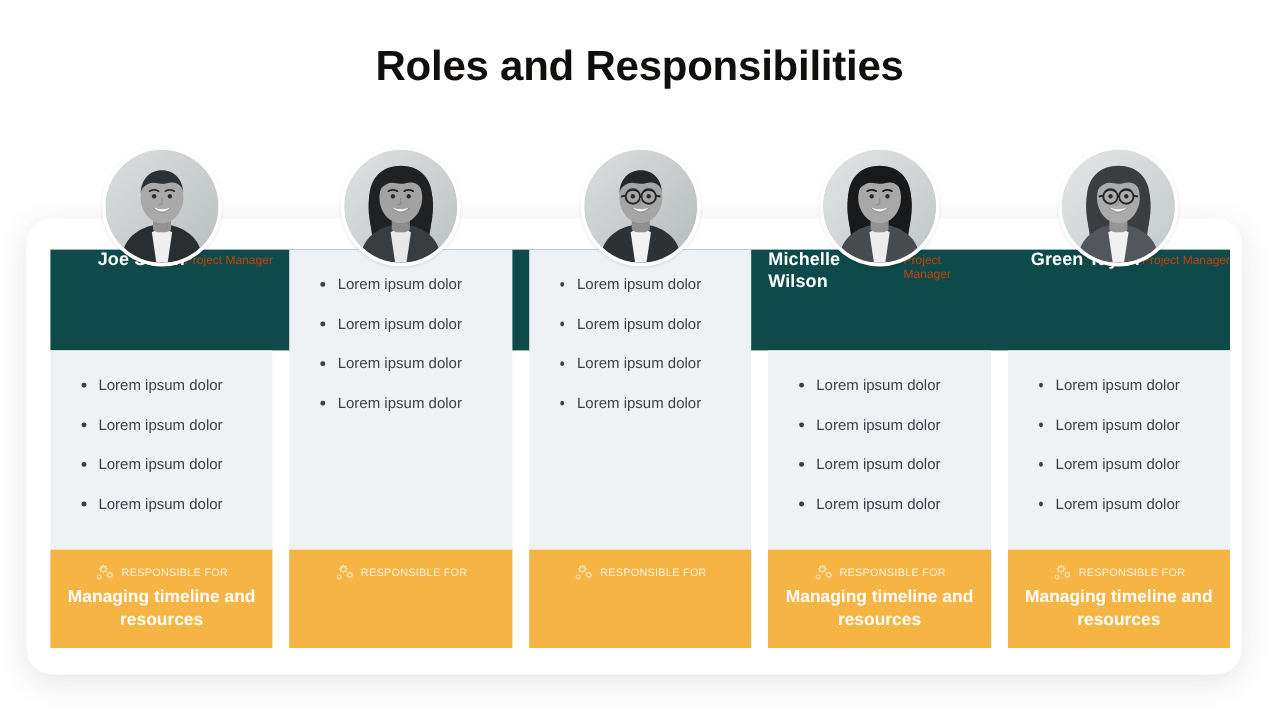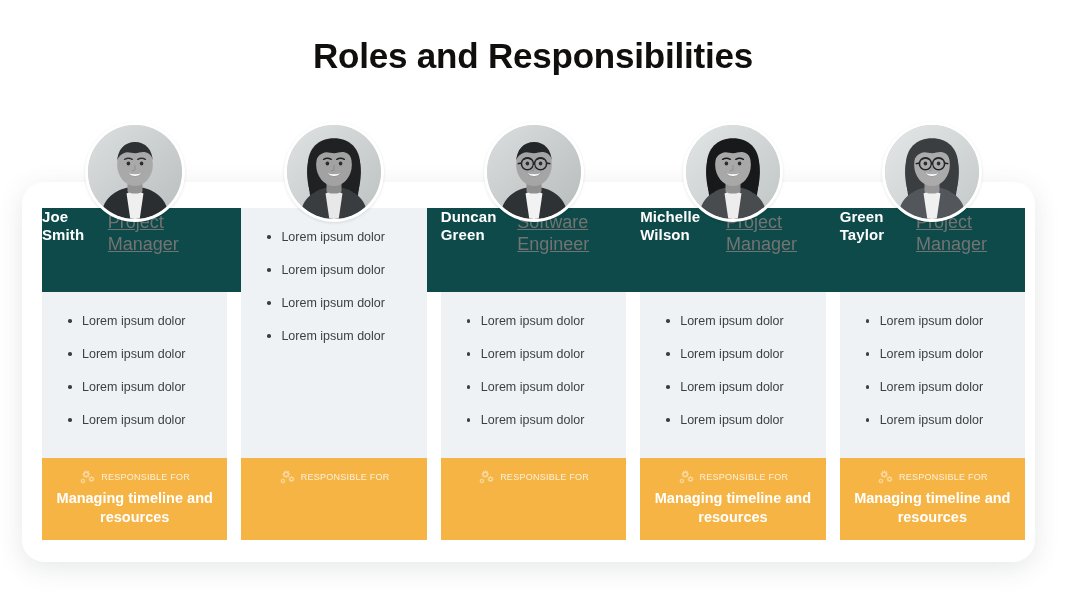--- a/index.html
+++ b/index.html
@@ -46,21 +46,21 @@
   .col-head{
     height:84px;position:relative;
     display:flex;align-items:flex-start;justify-content:flex-end;
     padding-bottom:16px;box-sizing:border-box;
   }
   .person-name{
     font-size:15px;font-weight:bold;color:#ffffff;line-height:1.2;
     letter-spacing:0.1px;
   }
   .person-role{
-    font-size:18px;color:#737373;line-height:1.2;margin-top:4px;text-decoration:underline;
+    font-size:10px;color:#c2410c;line-height:1.2;margin-top:4px;
   }
 
   
   .col-body{
     flex:1 1 auto;background:#eff2f5;
     padding:22px 0 10px 0;box-sizing:border-box;
   }
   .bullets{list-style:none;margin:0;padding:0 10px 0 26px;}
   .bullets li{
     position:relative;
@@ -171,24 +171,20 @@
       <path d="M7.2 17.0l1.25 0 .23 1.32a4.3 4.3 0 0 1 1.14.47l1.07-.77.88.88-.77 1.07a4.3 4.3 0 0 1 .47 1.14l1.32.23 0 1.25-1.32.23a4.3 4.3 0 0 1-.47 1.14l.77 1.07-.88.88-1.07-.77a4.3 4.3 0 0 1-1.14.47l-.23 1.32-1.25 0-.23-1.32a4.3 4.3 0 0 1-1.14-.47l-1.07.77-.88-.88.77-1.07a4.3 4.3 0 0 1-.47-1.14l-1.32-.23 0-1.25 1.32-.23a4.3 4.3 0 0 1 .47-1.14l-.77-1.07.88-.88 1.07.77a4.3 4.3 0 0 1 1.14-.47z"></path>
       <circle cx="7.82" cy="22.0" r="1.9" fill="#f5b443"></circle>
     </g>
   </svg>
 </span>
         <span class="resp-label">RESPONSIBLE FOR</span>
       </div>
     </div>
       </div>
       <div class="col">
-    <div class="col-head">
-      <div class="person-name">Duncan Green</div>
-      <div class="person-role">Software Engineer</div>
-    </div>
     <div class="col-body">
       <ul class="bullets">
             <li>Lorem ipsum dolor</li>
             <li>Lorem ipsum dolor</li>
             <li>Lorem ipsum dolor</li>
             <li>Lorem ipsum dolor</li>
           </ul>
     </div>
     <div class="col-foot">
       <div class="resp-row">

